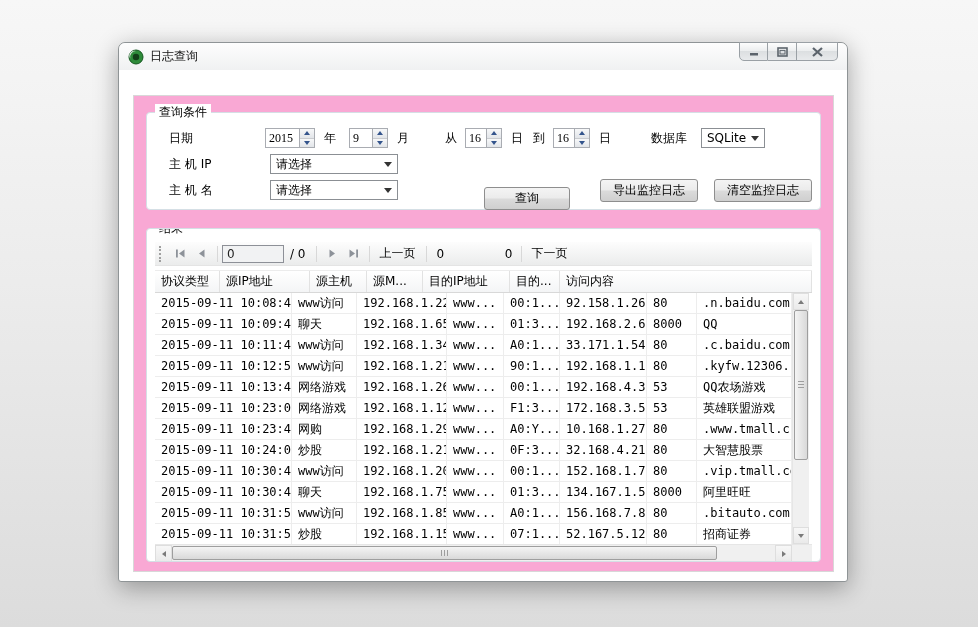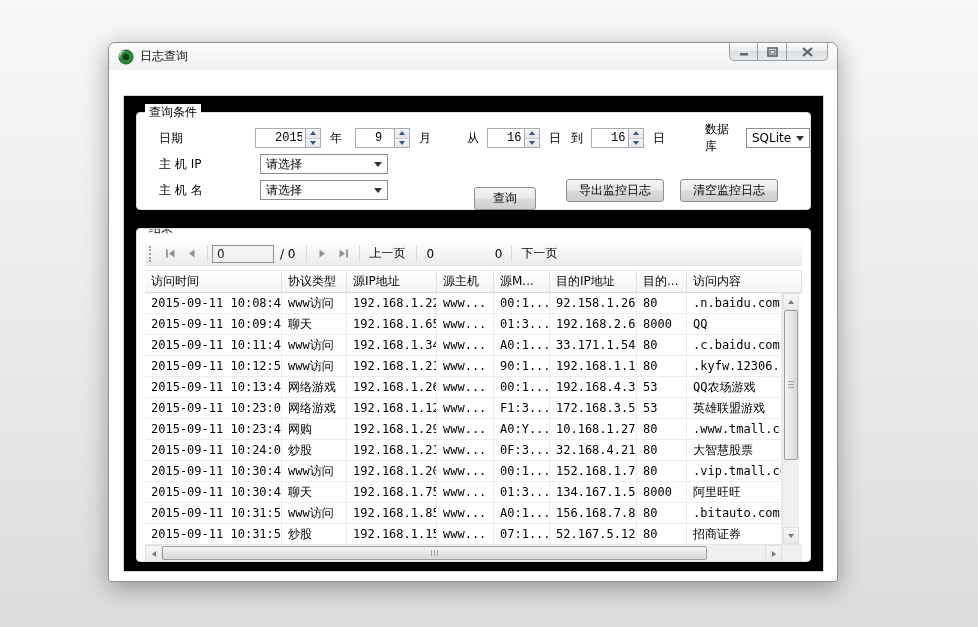--- a/index.html
+++ b/index.html
@@ -4,21 +4,21 @@
 <style>
   * { box-sizing: border-box; }
   html,body { margin:0; padding:0; }
   body {
     width:978px; height:627px; overflow:hidden;
     background:linear-gradient(180deg,#f7f7f7 0%,#ececec 45%,#dcdcdc 100%);
     font-family:"DejaVu Sans","Liberation Sans",sans-serif;
     font-size:12px; color:#000;
   }
   .window {
-    position:absolute; left:108px; top:42px; width:730px; height:540px;
+    position:absolute; left:118px; top:42px; width:730px; height:540px;
     background:#fff; border:1px solid #8f9496;
     border-radius:7px 7px 3px 3px;
     box-shadow:0 6px 24px rgba(0,0,0,.33), inset 0 0 0 1px rgba(255,255,255,.55);
   }
   
   .titlebar {
     height:27px; display:flex; align-items:center; gap:6px;
     padding-left:9px; border-radius:7px 7px 0 0;
     background:linear-gradient(#fdfdfd,#f0f1f2);
   }
@@ -40,38 +40,37 @@
     border:1px solid #8a9095;
     background:linear-gradient(#f5f5f5,#e2e3e4 55%,#d3d5d7);
   }
   .tab.active {
     background:#fff; border-bottom-color:#fff; padding-bottom:6px;
     position:relative; z-index:5;
   }
   
   .pane {
     position:absolute; left:14px; right:13px; top:52px; bottom:9px;
-    border:1px solid #d8d8d8; background:#000000;
+    border:1px solid #d8d8d8; background:#f9a8d4;
     display:flex; flex-direction:column;
   }
   
   .groupbox { position:relative; border:1px solid #d5dfe5; border-radius:4px; background:#fff; }
   .legend { position:absolute; top:-9px; left:8px; background:#fff; padding:0 4px; color:#000; }
   .query-group { margin:16px 12px 0 12px; height:98px; flex:none; }
   .results-group { margin:18px 12px 9px 12px; flex:1; display:flex; flex-direction:column; overflow:hidden; }
   
   .q-row { display:flex; align-items:center; height:26px; padding-left:22px; }
   .q-row.r1 { margin-top:12px; }
   .q-label { width:96px; flex:none; }
   .unit { margin:0 0 0 9px; }
   .spin { display:flex; height:20px; border:1px solid #a9acb2; background:#fff; flex:none; }
   .spin input {
     border:0; outline:none; padding:1px 3px; font:inherit; width:33px; height:100%;
-    font-family:Liberation Mono, monospace;
-    margin-left:16px;
+    font-family:Liberation Serif, serif;
   }
   .spin.small input { width:22px; }
   .spin.day input { width:20px; }
   .spin-btns { width:15px; display:flex; flex-direction:column; border-left:1px solid #a9acb2; }
   .spin-btn { flex:1; display:flex; align-items:center; justify-content:center;
     background:linear-gradient(#f7f8f9,#e2e5e9); }
   .spin-btn + .spin-btn { border-top:1px solid #c9cbcf; }
   .tri-up { width:0; height:0; border-left:3px solid transparent; border-right:3px solid transparent; border-bottom:4px solid #33548c; }
   .tri-down { width:0; height:0; border-left:3px solid transparent; border-right:3px solid transparent; border-top:4px solid #33548c; }
   .combo {
@@ -80,21 +79,21 @@
   }
   .combo .arr { margin-left:auto; margin-right:5px; width:0; height:0;
     border-left:4px solid transparent; border-right:4px solid transparent; border-top:5px solid #333; }
   .combo.host { width:128px; margin-left:5px; }
   .combo.db { width:64px; margin-left:14px; }
   .btn {
     height:23px; padding:0 12px; display:inline-flex; align-items:center; justify-content:center;
     border:1px solid #8e8e8e; border-radius:3px; flex:none;
     background:linear-gradient(#f4f4f4,#ebebeb 48%,#dbdbdb 52%,#cfcfcf);
   }
-  .btn.query { width:62px; margin-left:86px;margin-top:16px; }
+  .btn.query { width:86px; margin-left:86px;margin-top:16px; }
   .btn.export { margin-left:30px; }
   .btn.clear { margin-left:16px; }
   
   .toolbar {
     margin:13px 8px 0 8px; height:24px; flex:none;
     display:flex; align-items:center; padding:0 2px;
     background:linear-gradient(#fdfdfd,#ebecec);
     border-bottom:1px solid #e4e4e4;
   }
   .grip { width:4px; height:16px; border-left:2px dotted #a0a0a0; margin:0 6px 0 2px; }
@@ -302,21 +301,20 @@
         <span class="tb-sep"></span>
         <span class="cnt-a">0</span>
         <span class="cnt-b">0</span>
         <span class="tb-sep"></span>
         <span class="tb-label">下一页</span>
       </div>
 
       <div class="tbl">
         <div class="tbl-hdr">
 
-            <div class="cell c0">访问时间</div>
 
             <div class="cell c1">协议类型</div>
 
             <div class="cell c2">源IP地址</div>
 
             <div class="cell c3">源主机</div>
 
             <div class="cell c4">源M...</div>
 
             <div class="cell c5">目的IP地址</div>

